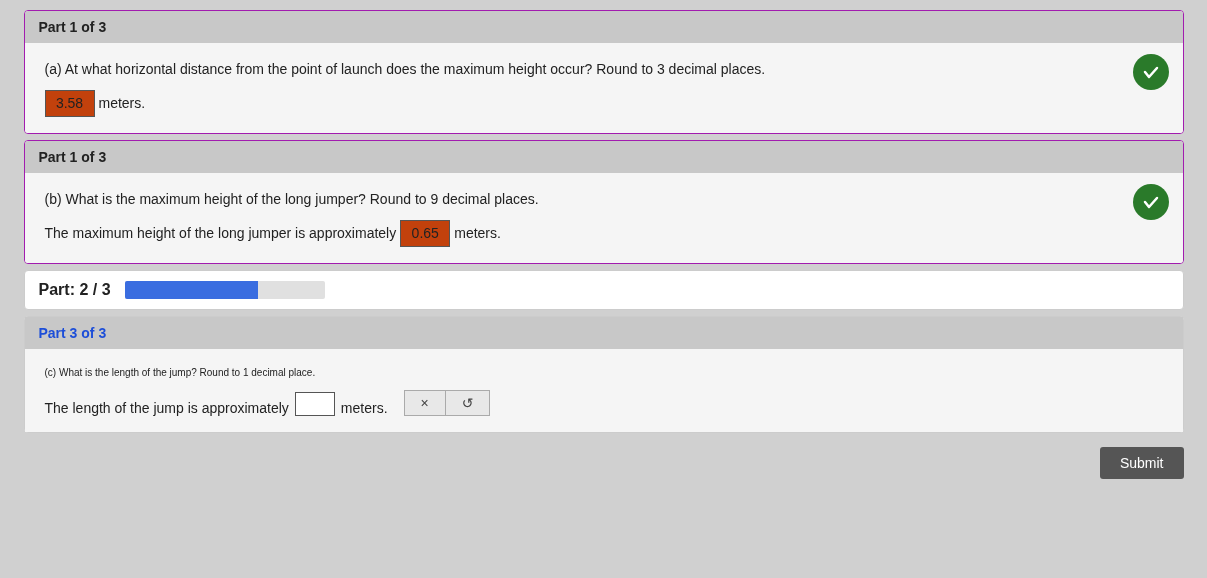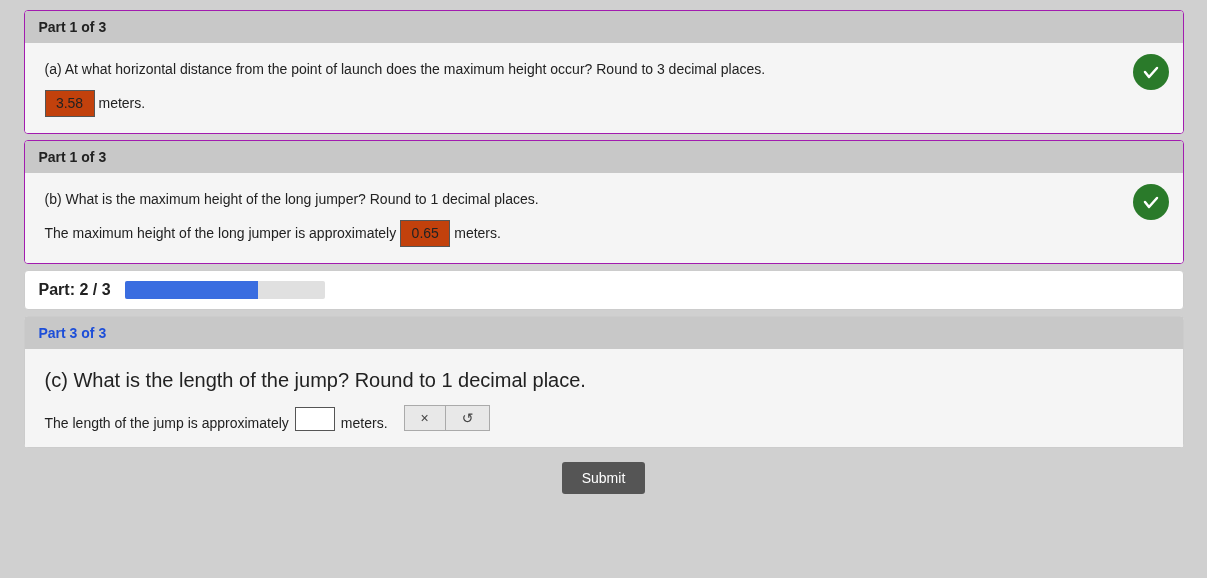--- a/index.html
+++ b/index.html
@@ -140,21 +140,21 @@
       font-weight: 600;
       color: #1d4ed8;
     }
 
     .part3-body {
       padding: 16px 20px;
       background: #f5f5f5;
     }
 
     .part3-question {
-      font-size: 20px;
+      font-size: 10px;
       color: #222;
       margin-bottom: 10px;
       line-height: 1.5;
     }
 
     .part3-answer {
       font-size: 14px;
       color: #222;
       display: flex;
       align-items: flex-end;
@@ -184,21 +184,21 @@
       cursor: pointer;
       color: #444;
     }
 
     .action-btn:first-child {
       border-right: none;
     }
 
     .submit-area {
       display: flex;
-      justify-content: center;
+      justify-content: flex-end;
       padding: 8px 0;
     }
 
     .submit-btn {
       background: #555;
       color: white;
       border: none;
       padding: 8px 20px;
       font-size: 14px;
       cursor: pointer;
@@ -231,21 +231,21 @@
   <div class="part-section part-header-with-icon">
     <div class="part-header">
       <span>Part 1 of 3</span>
       <div class="check-icon">
         <svg width="20" height="20" viewBox="0 0 20 20">
             <polyline points="4,10 8,15 16,6" stroke="white" stroke-width="2.5" fill="none" stroke-linecap="round" stroke-linejoin="round"></polyline>
           </svg>
       </div>
     </div>
     <div class="part-body">
-      <p class="part-question">(b) What is the maximum height of the long jumper? Round to 1 decimal places.</p>
+      <p class="part-question">(b) What is the maximum height of the long jumper? Round to 9 decimal places.</p>
       <div class="part-answer">
         <span>The maximum height of the long jumper is approximately</span>
         <span class="answer-box">0.65</span>
         <span>meters.</span>
       </div>
     </div>
   </div>
 
   <div class="progress-section">
     <span class="progress-label">Part: 2 / 3</span>

